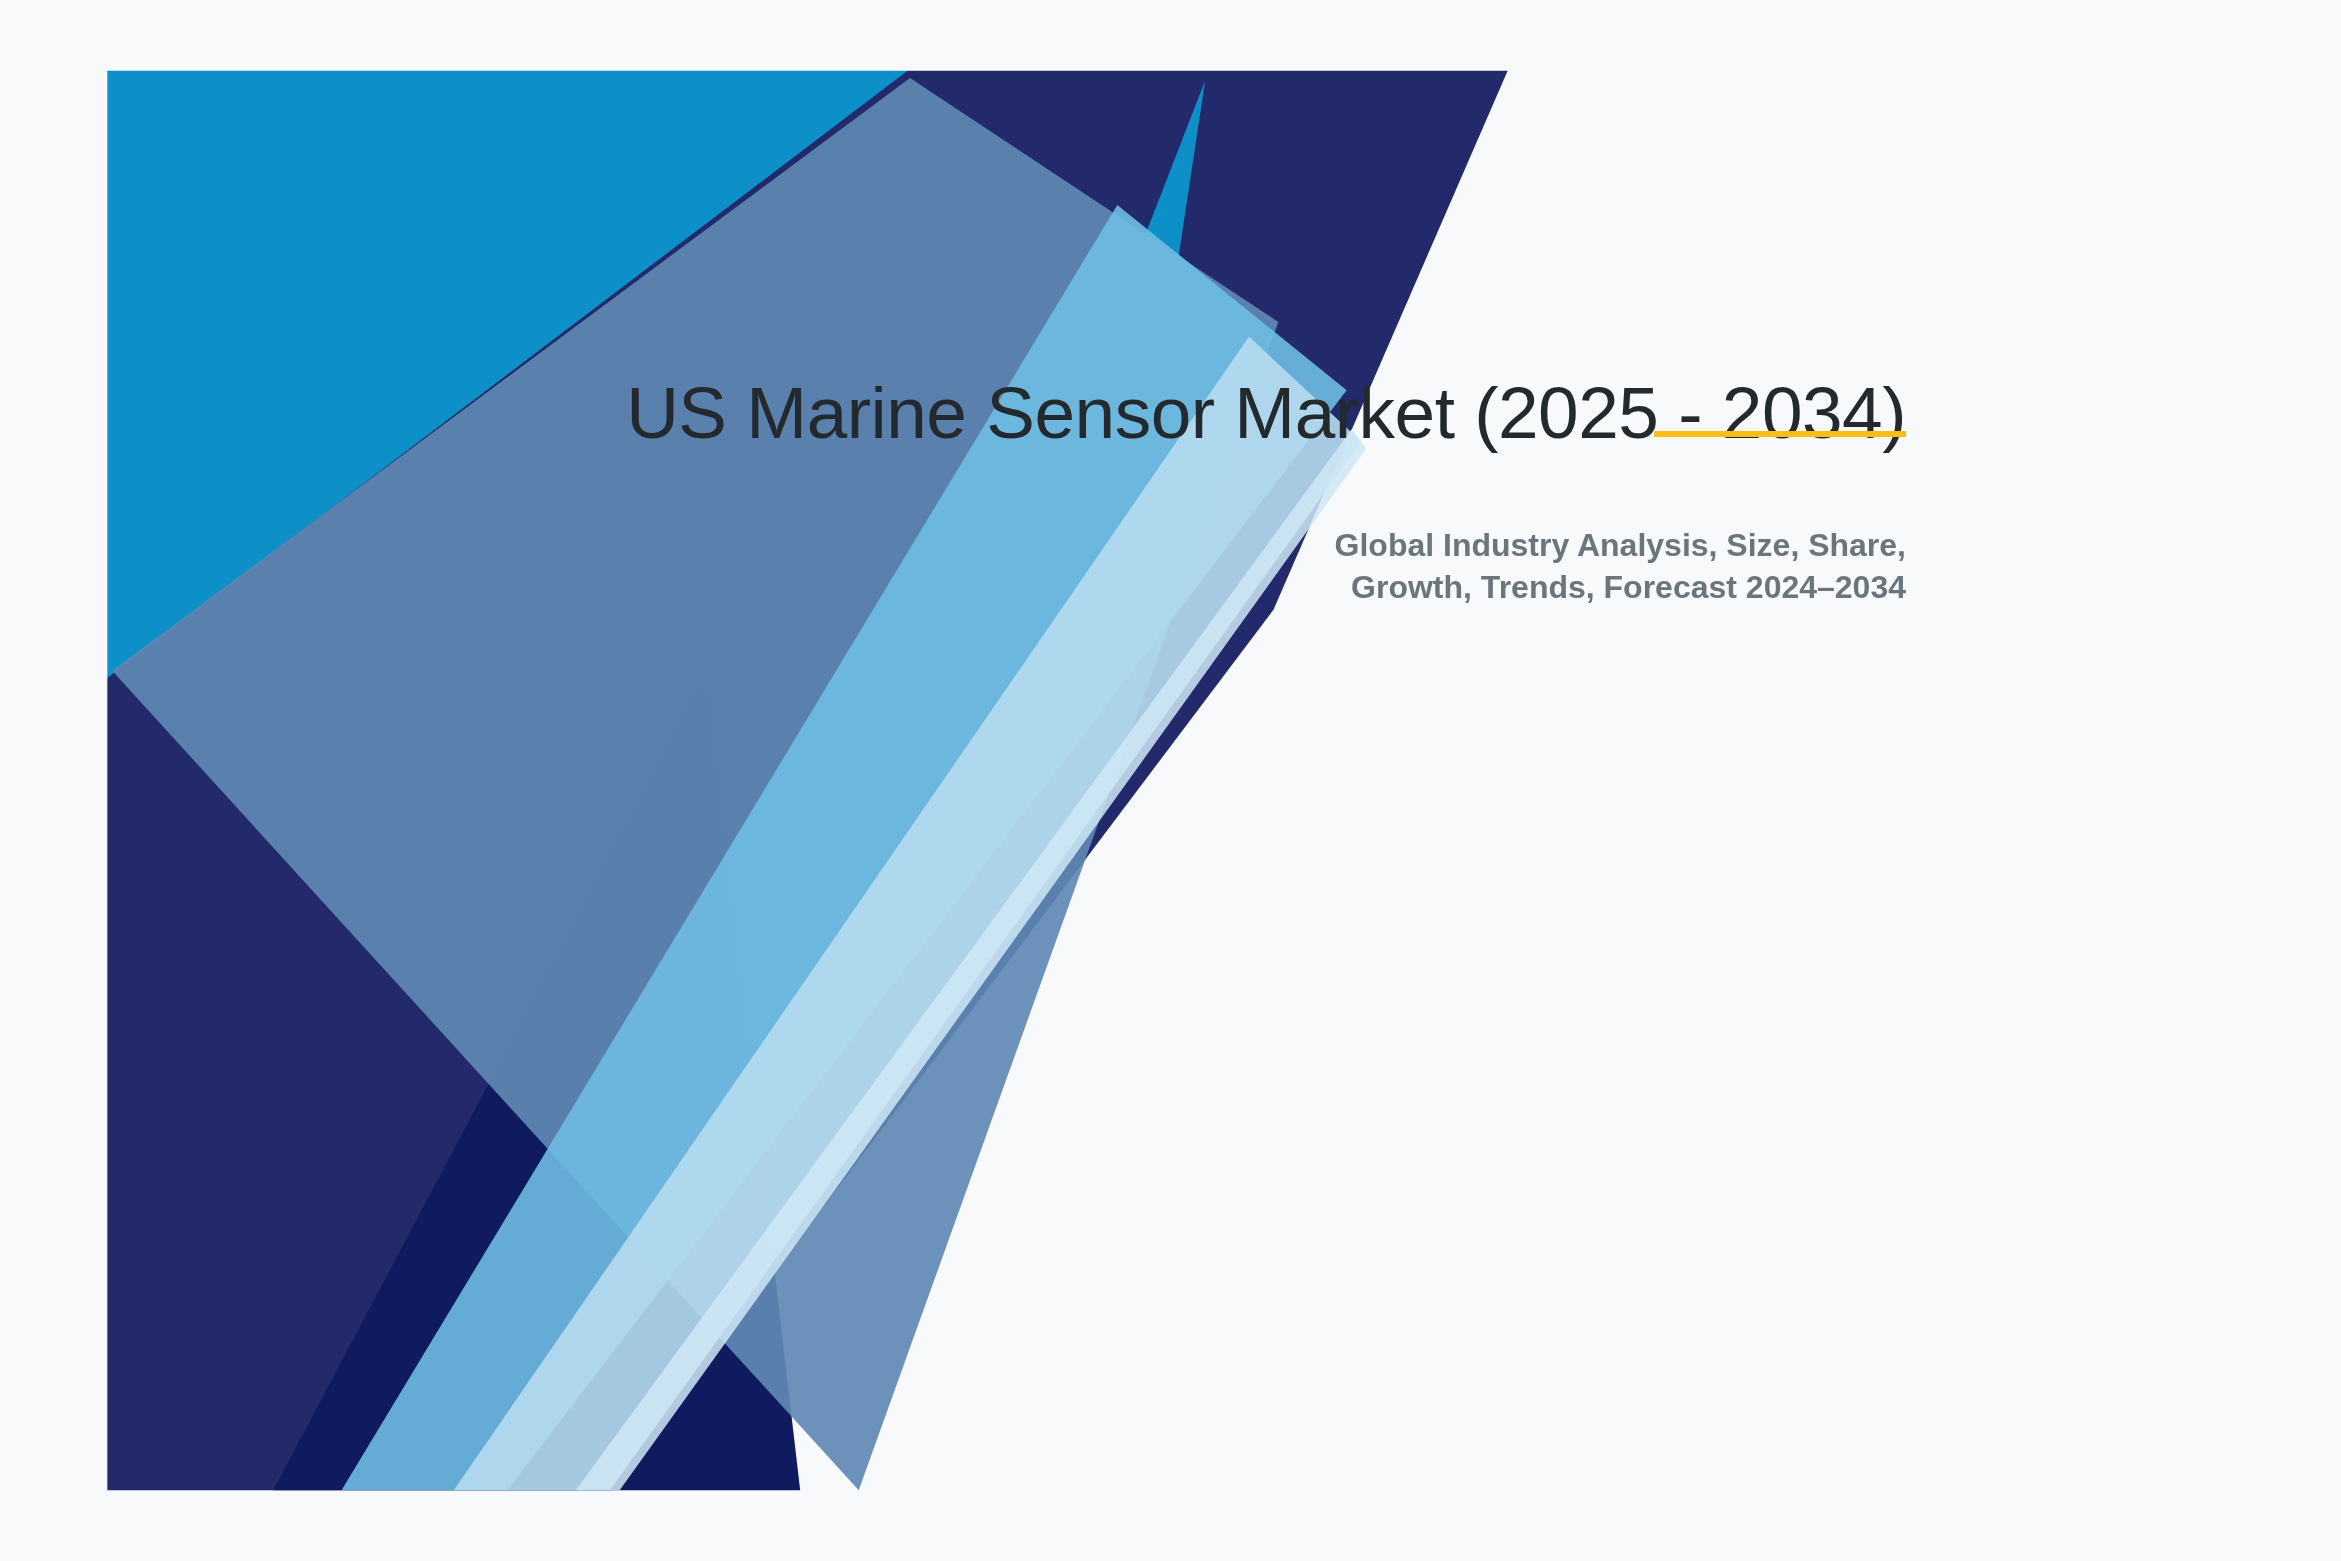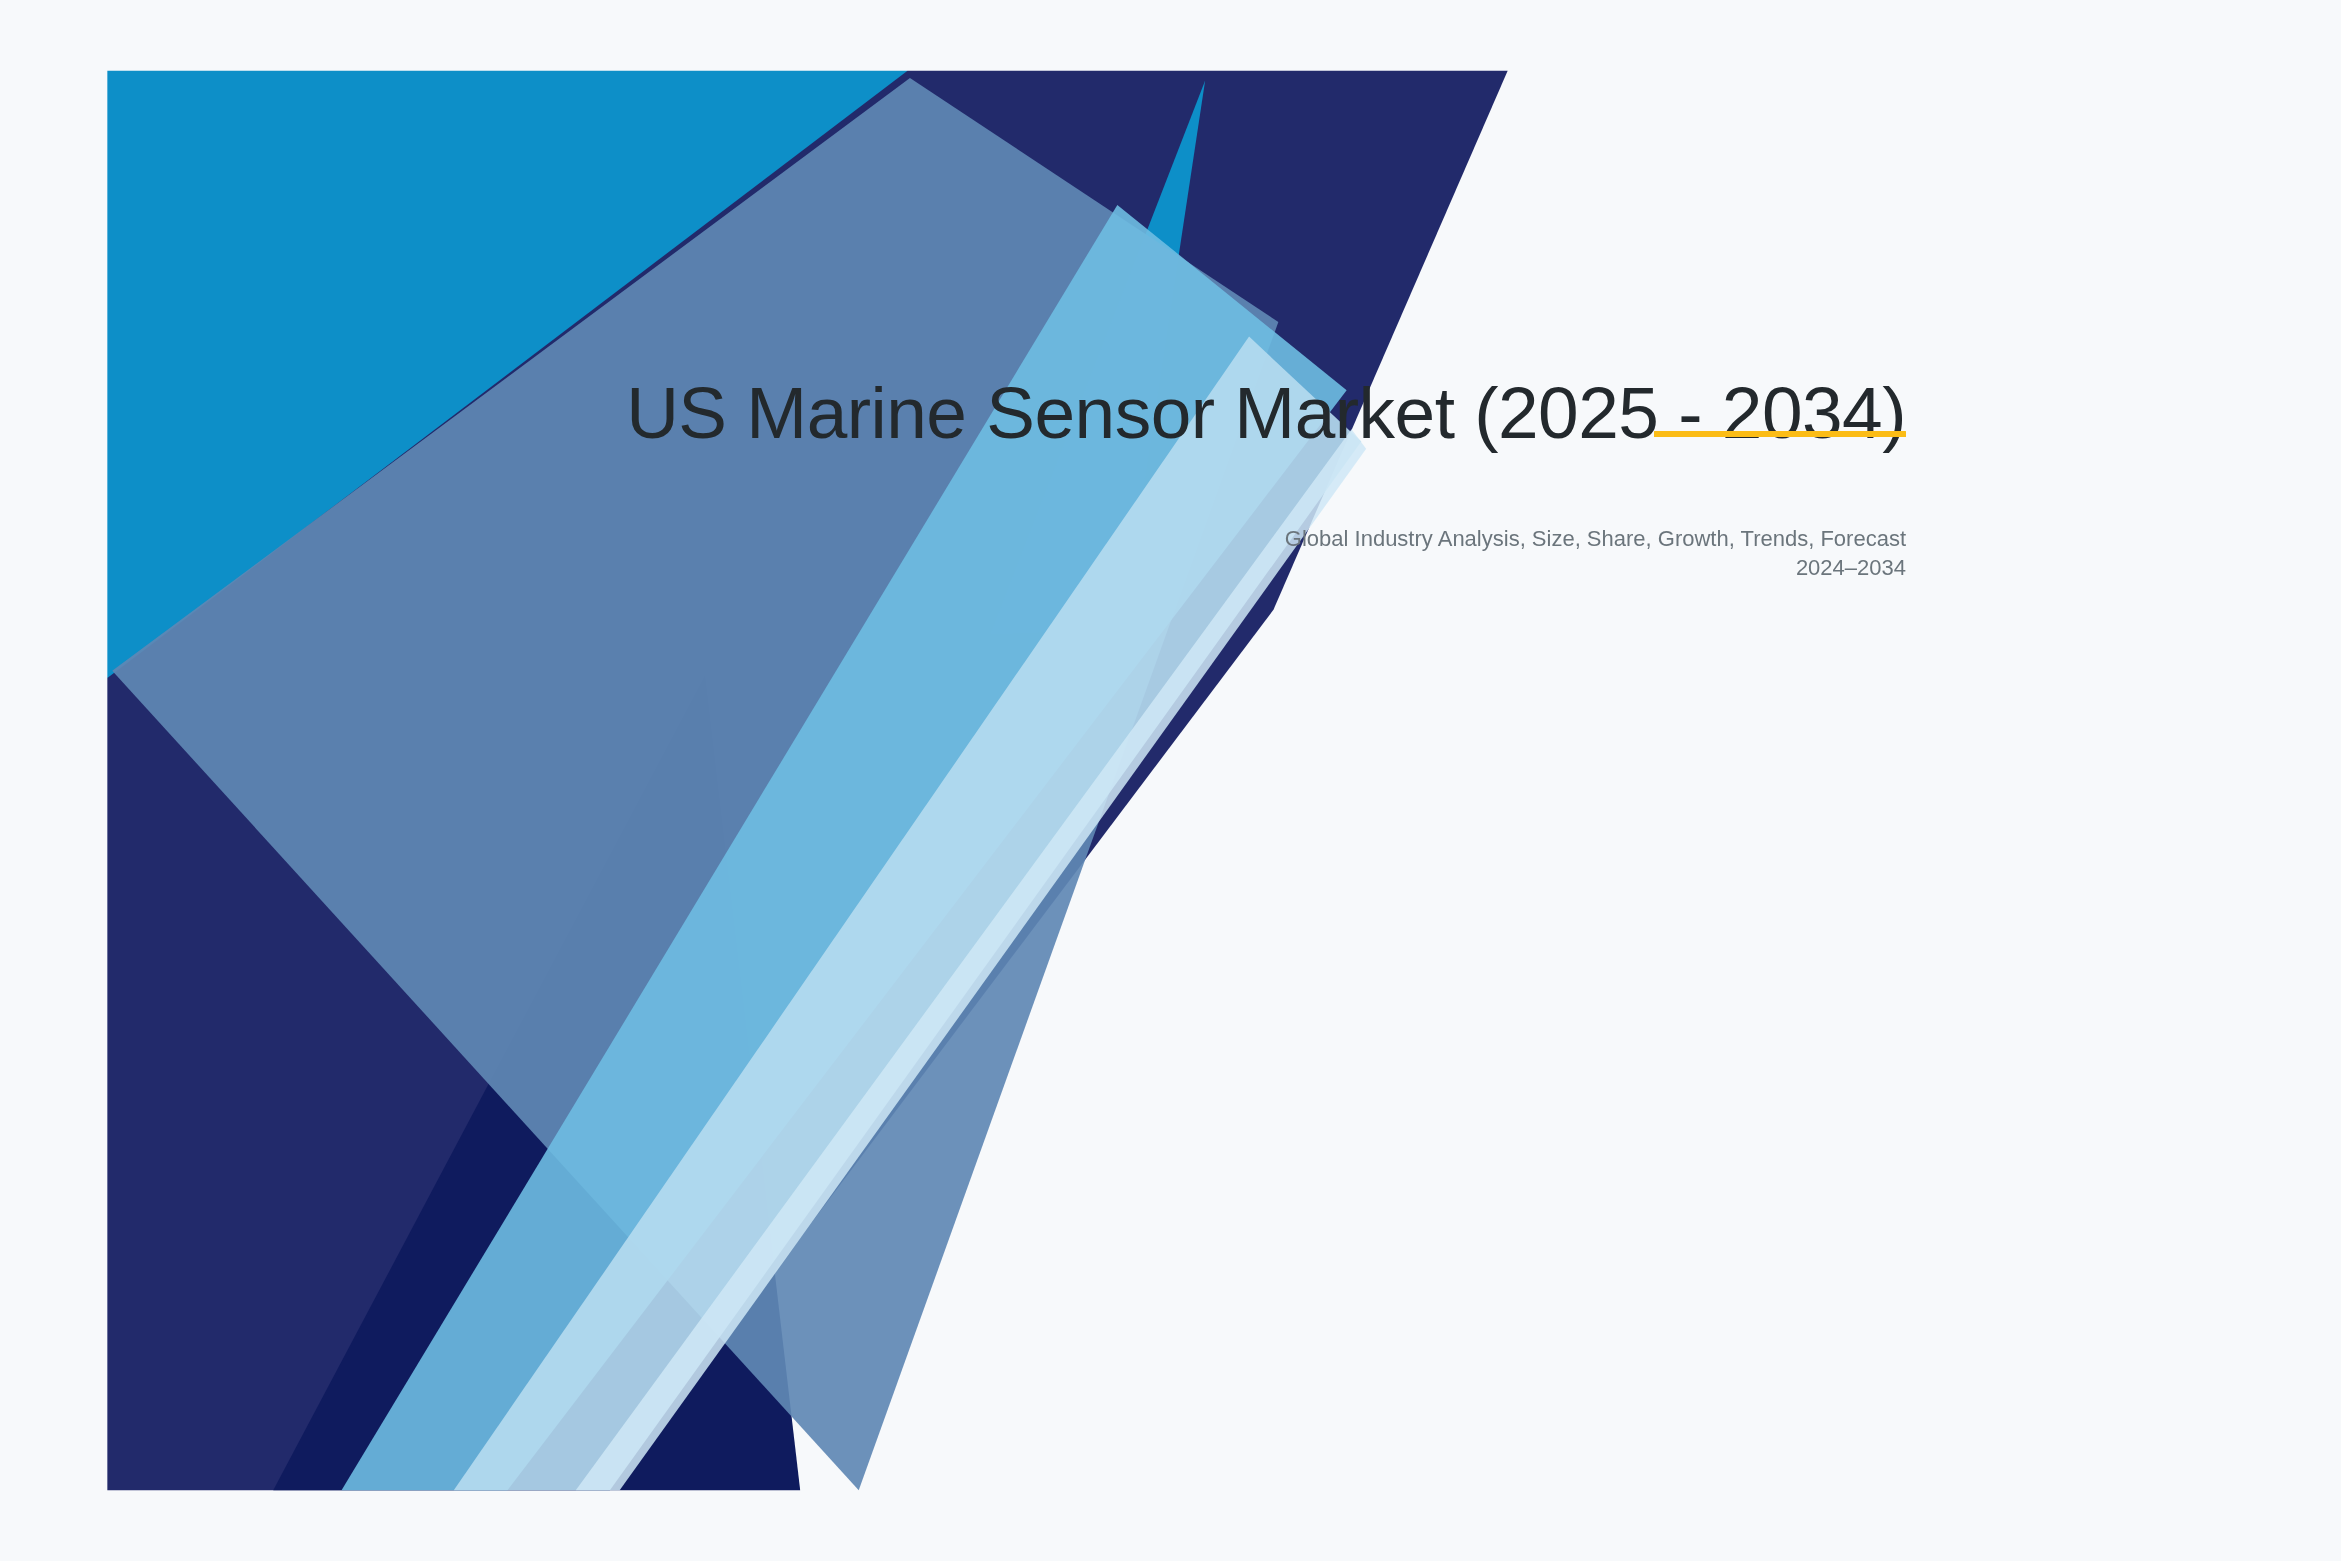--- a/index.html
+++ b/index.html
@@ -52,22 +52,22 @@
     right: 0;
     bottom: 18.5px;
     width: 252px;
     height: 6.3px;
     background: #fbbc16;
     border-radius: 0.5px;
   }
   #page-subtitle {
     margin: 68px 0 16px 0;
     font-family: "Liberation Sans", sans-serif;
-    font-weight: 400;
-    font-size: 22px;
+    font-weight: 700;
+    font-size: 32px;
     line-height: 1.33;
     color: #6b757c;
     max-width: 625px;
     margin-left: auto;
   }
 </style>
 </head>
 <body style="background: rgb(247, 249, 251);">
 
 <div id="stage" style="background: rgb(247, 249, 251);">

